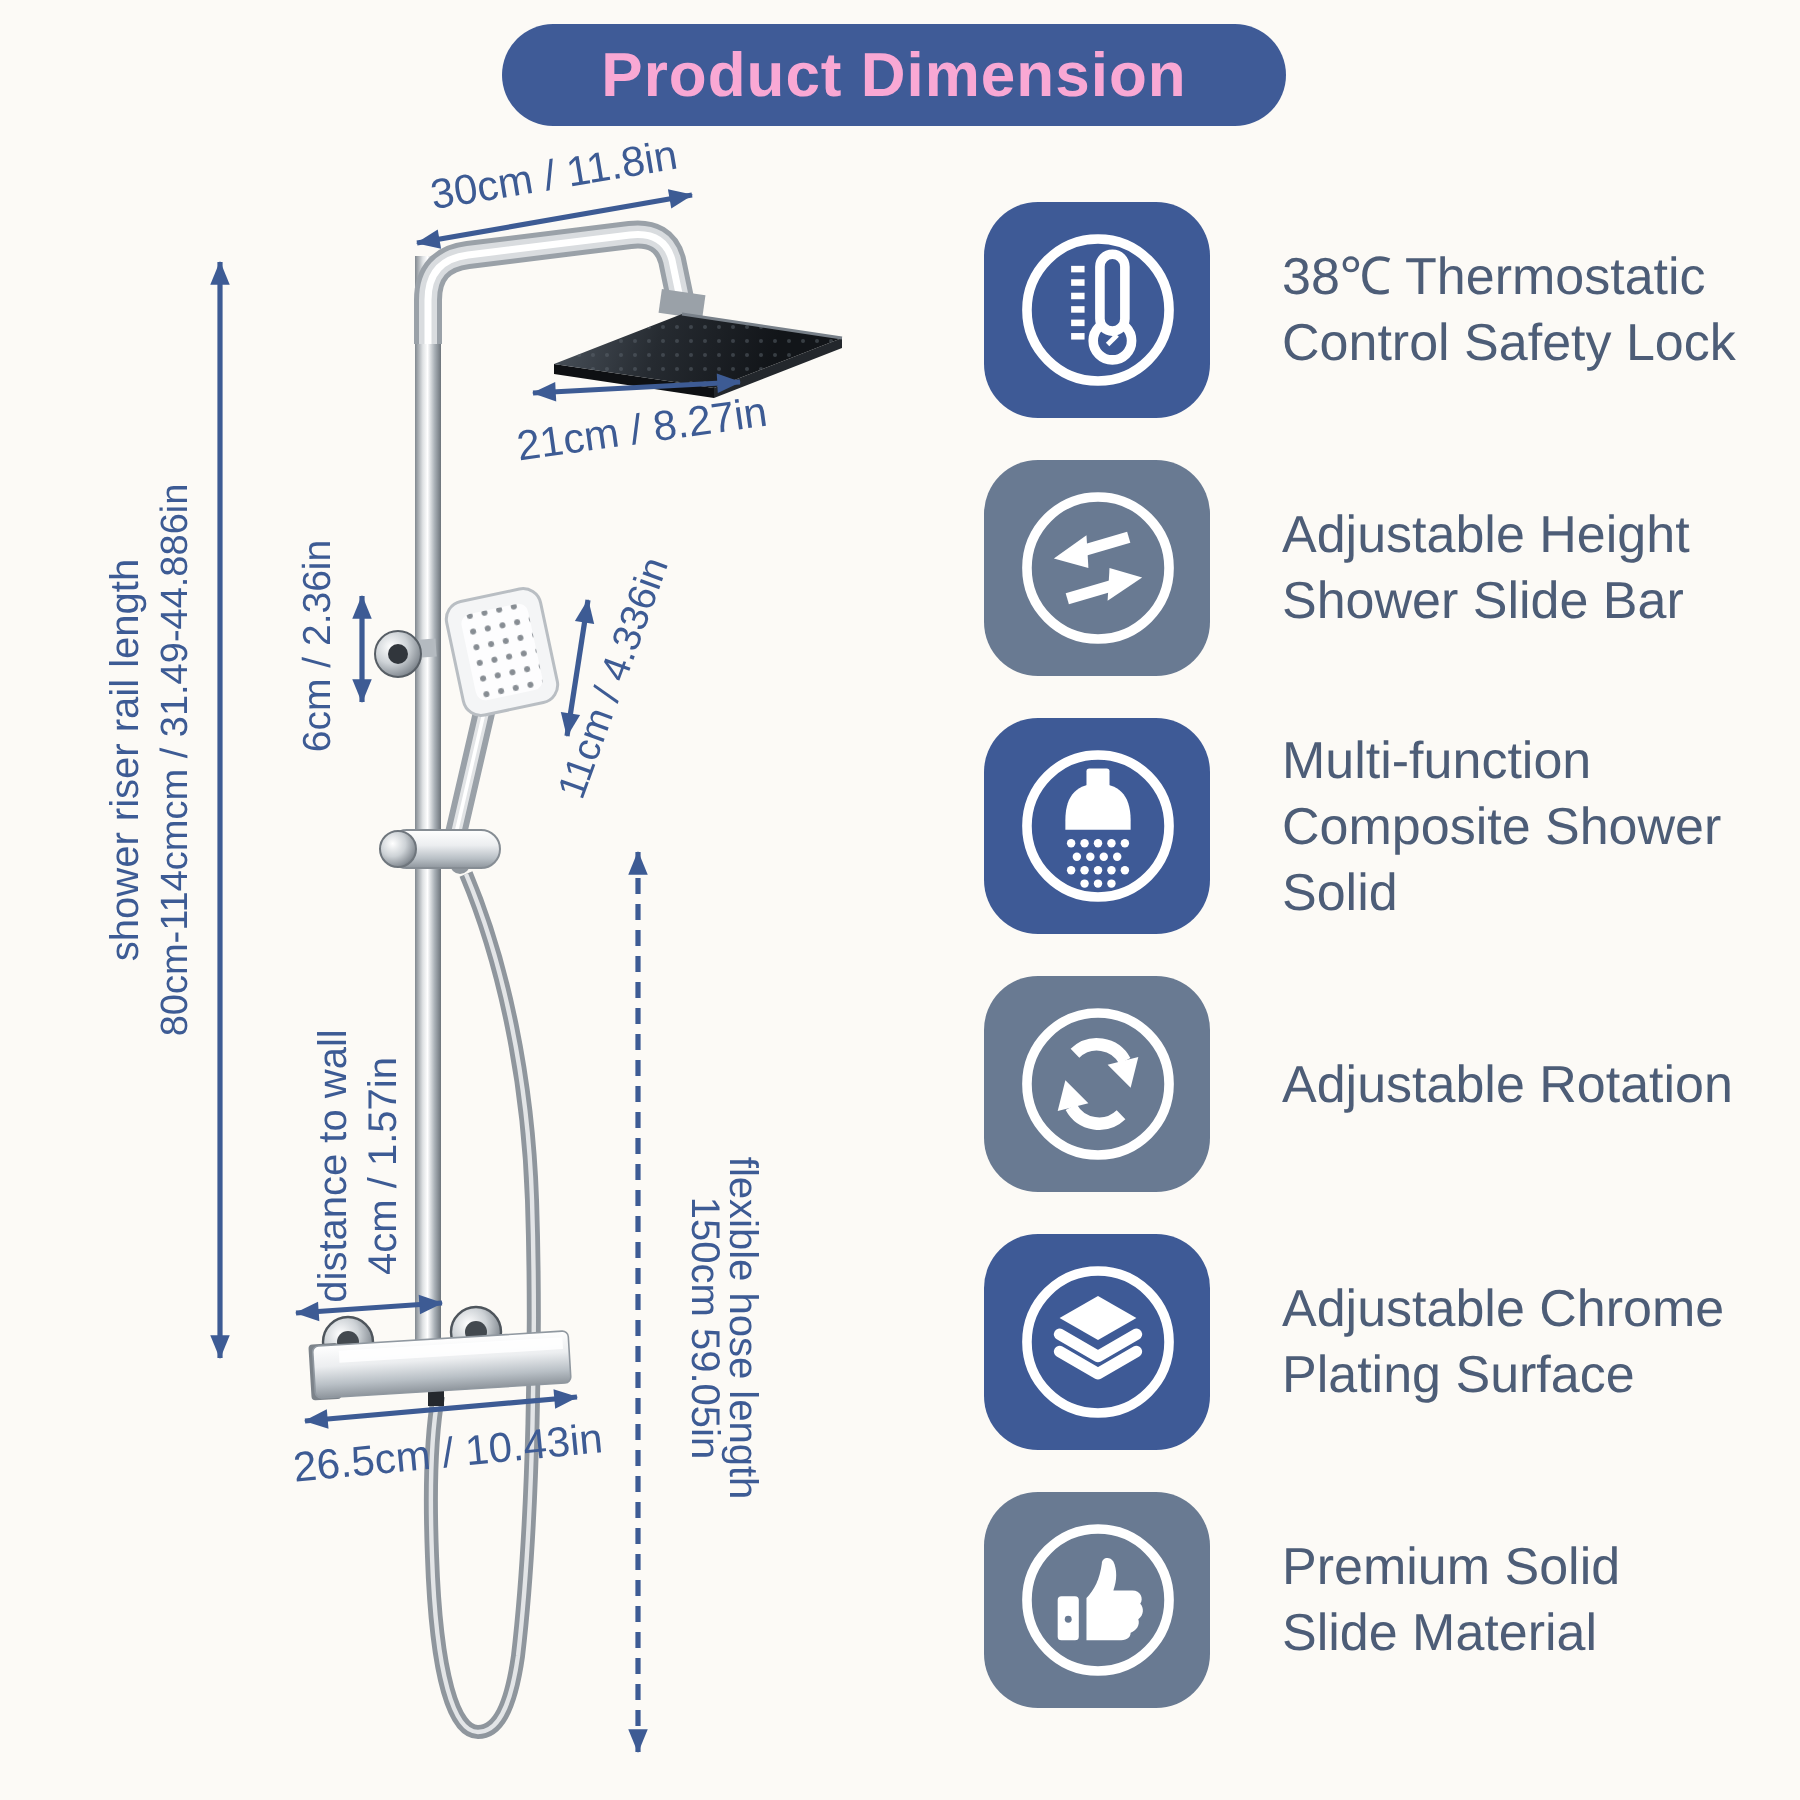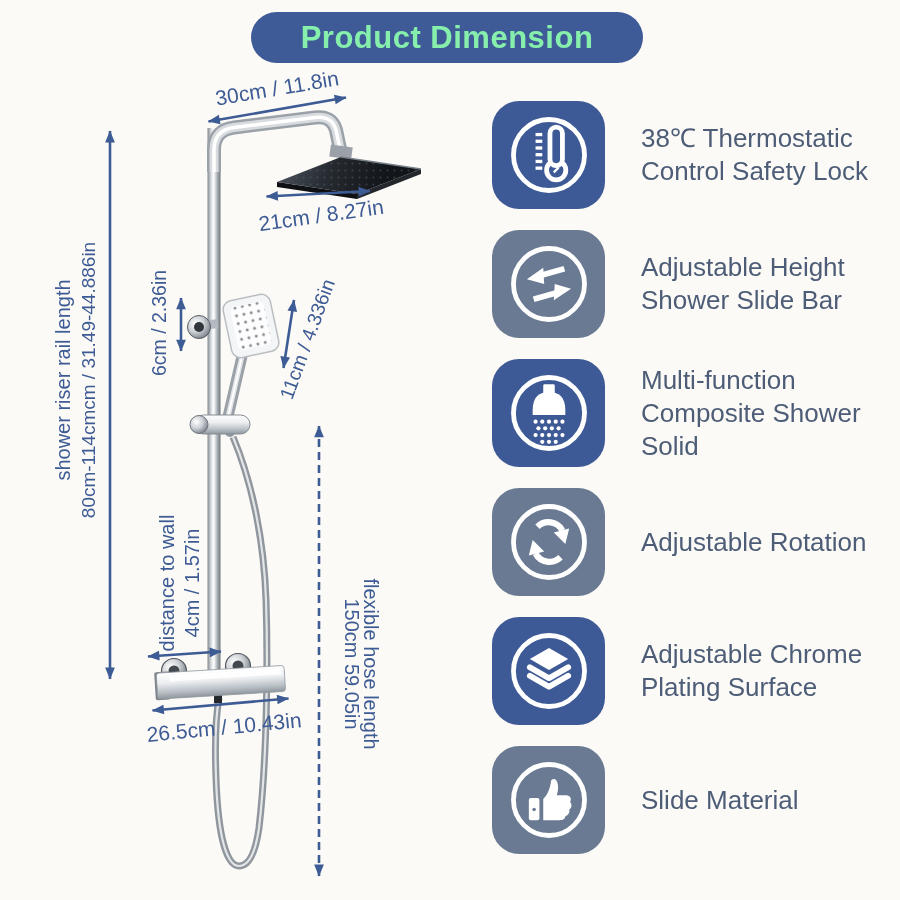--- a/index.html
+++ b/index.html
@@ -8,21 +8,21 @@
     background:#fcfaf6;
     font-family:"Liberation Sans", sans-serif;
   }
   
   .banner{
     position:absolute;left:251px;top:12px;width:392px;height:51px;
     background:#3f5b97;border-radius:26px;
     display:flex;align-items:center;justify-content:center;
   }
   .banner span{
-    color:#86efac;font-size:31px;font-weight:bold;letter-spacing:.5px;
+    color:#f9a8d4;font-size:31px;font-weight:bold;letter-spacing:.5px;
   }
   
   #diagram{position:absolute;left:0;top:0;}
   .dimtext{fill:#3d5b94;font-family:"Liberation Sans",sans-serif;}
   
   .features{
     position:absolute;left:492px;top:101px;width:400px;
     display:flex;flex-direction:column;gap:21px;
   }
   .feature{display:flex;align-items:center;gap:36px;}
@@ -276,18 +276,19 @@
   <div class="feature">
     <div class="badge gray">
       <svg width="96" height="96" viewBox="0 0 100 100">
         <circle cx="50" cy="50" r="37" fill="none" stroke="#fff" stroke-width="5"></circle>
         <rect x="29" y="48" width="11" height="23" rx="2" fill="#fff"></rect>
         <circle cx="34.5" cy="60" r="1.8" fill="#697a92"></circle>
         <path d="M44 71 L44 49 C48 45 51 39 52 31 C52 28 56 27 58 30 C60 34 60 40 58 45 L68 45 C72 45 74 49 72 52 C74 54 74 58 71 60 C72 63 70 66 67 67 C67 70 64 71 61 71 Z" fill="#fff"></path>
       </svg>
     </div>
     <div class="ftext">
+      <div>Premium Solid</div>
       <div>Slide Material</div>
       <div></div>
     </div>
   </div>
 
 </div>
 
 </body></html>

